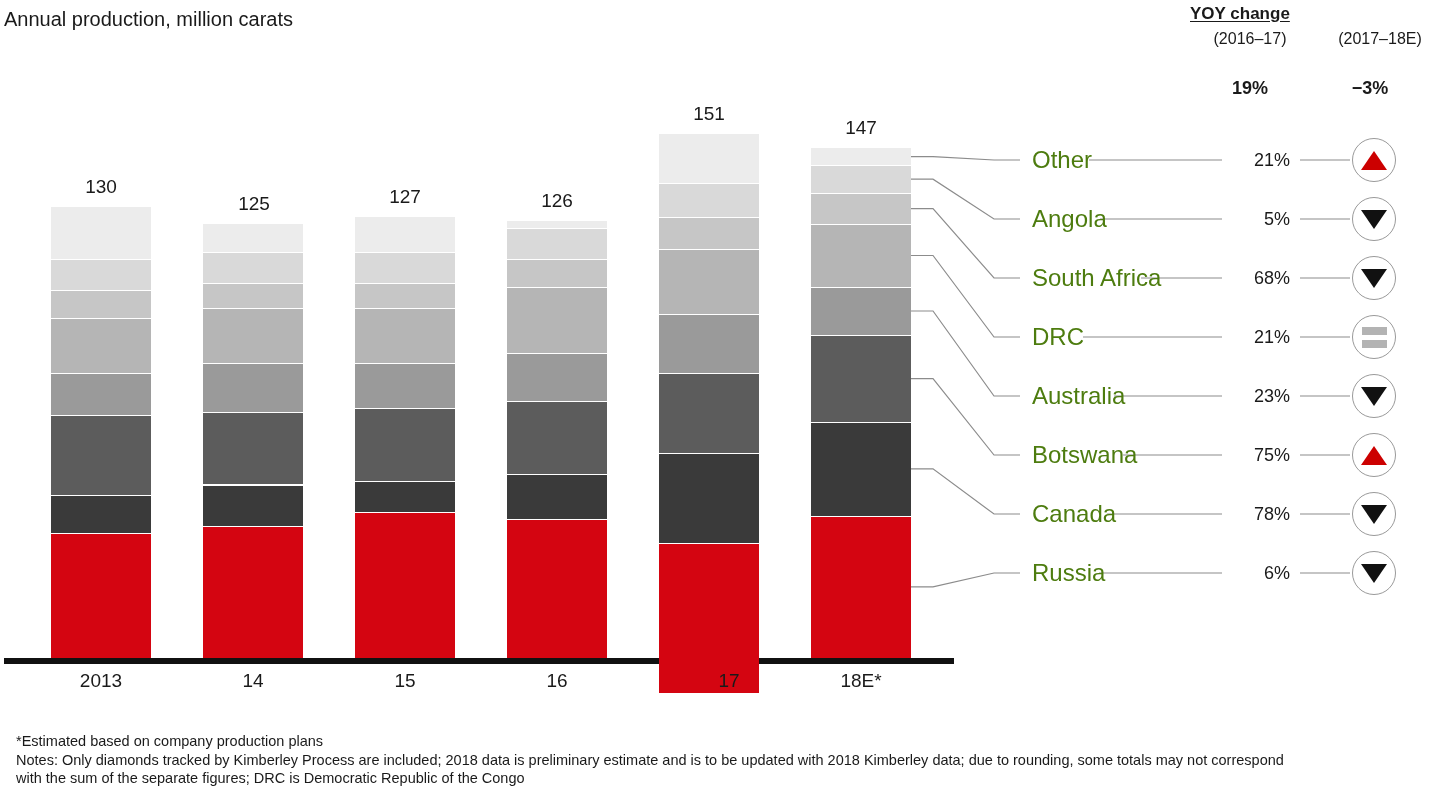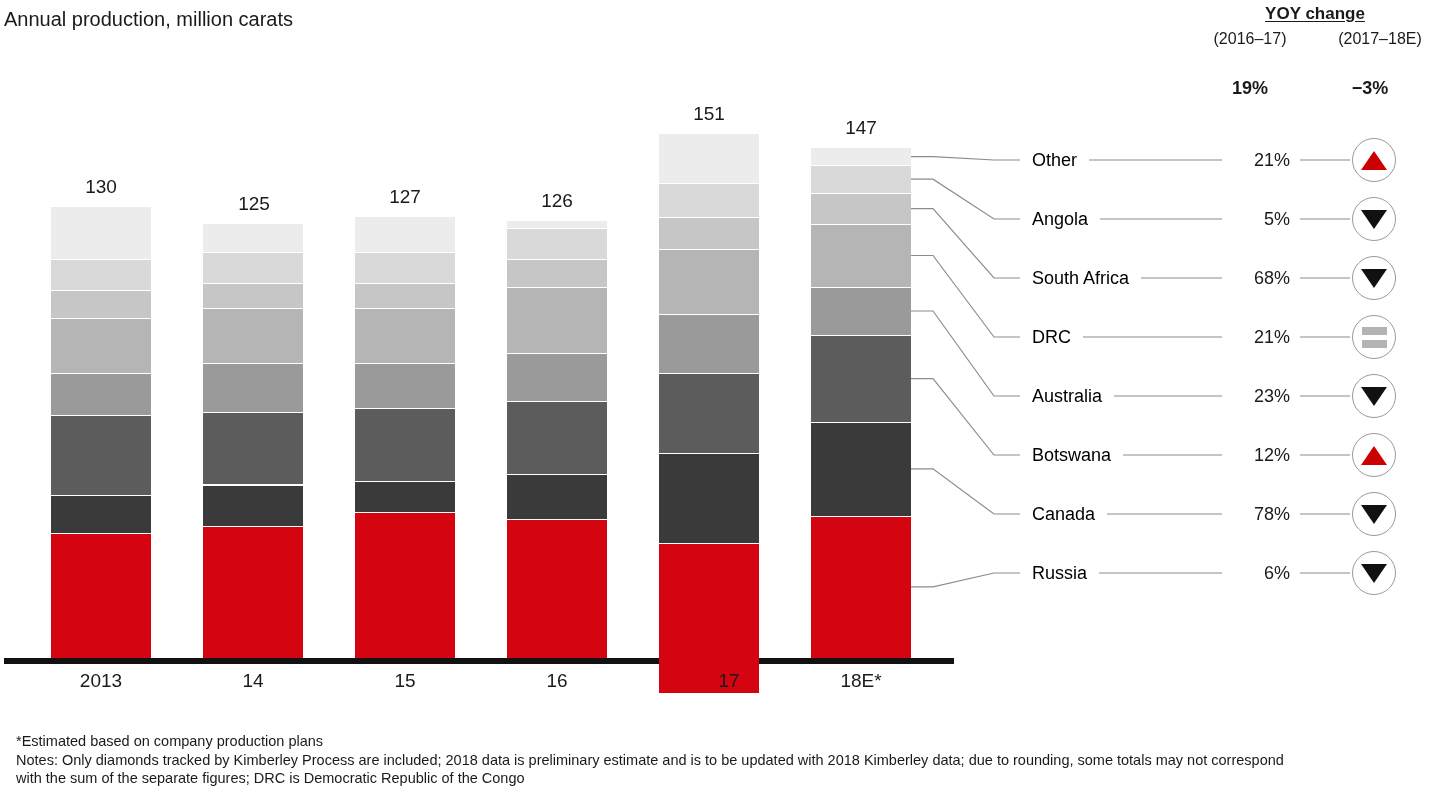--- a/index.html
+++ b/index.html
@@ -12,21 +12,21 @@
     position:relative;
   }
   #root{position:absolute;left:0;top:0;width:1440px;height:810px;}
 
   
   .chart-title{
     position:absolute;left:4px;top:6px;
     font-size:20px;line-height:26px;color:#1a1a1a;white-space:nowrap;
   }
   .yoy-head{
-    position:absolute;left:1190px;top:4px;width:250px;text-align:center;
+    position:absolute;left:1190px;top:4px;width:250px;text-align:left;
   }
   .yoy-head .ttl{
     font-size:17px;font-weight:bold;text-decoration:underline;
     text-underline-offset:2px;display:inline-block;
   }
   .yoy-subrow{
     position:absolute;left:1190px;top:30px;width:250px;
     display:flex;justify-content:space-between;font-size:16px;
   }
   .yoy-sub{width:120px;text-align:center;white-space:nowrap;}
@@ -50,21 +50,21 @@
     position:absolute;left:4px;top:658px;width:950px;height:6px;background:#111111;
   }
   .x-label{
     position:absolute;top:670px;text-align:center;font-size:19px;color:#1a1a1a;
     white-space:nowrap;
   }
 
   
   #legend{position:absolute;left:0;top:0;width:1440px;height:700px;}
   .leg-name{
-    position:absolute;font-size:18px;color:#000000;white-space:nowrap;
+    position:absolute;font-size:24px;color:#4d7c0f;white-space:nowrap;
     transform:translateY(-50%);
   }
   .leg-pct{
     position:absolute;font-size:18px;color:#1a1a1a;white-space:nowrap;
     text-align:right;transform:translateY(-50%);
   }
   .leg-icon{
     position:absolute;width:42px;height:42px;border-radius:50%;
     border:1.4px solid #9a9a9a;background:#ffffff;
     transform:translateY(-50%);
@@ -230,21 +230,21 @@
           <span></span>
           <span></span>
         </div>
       </div>
       <div class="leg-name" style="left: 1032px; top: 396px;">Australia</div>
       <div class="leg-pct" style="left: 1170px; width: 120px; top: 396px;">23%</div>
       <div class="leg-icon" style="left: 1352px; top: 396px;">
         <div class="tri-down"></div>
       </div>
       <div class="leg-name" style="left: 1032px; top: 455px;">Botswana</div>
-      <div class="leg-pct" style="left: 1170px; width: 120px; top: 455px;">12%</div>
+      <div class="leg-pct" style="left: 1170px; width: 120px; top: 455px;">75%</div>
       <div class="leg-icon" style="left: 1352px; top: 455px;">
         <div class="tri-up"></div>
       </div>
       <div class="leg-name" style="left: 1032px; top: 514px;">Canada</div>
       <div class="leg-pct" style="left: 1170px; width: 120px; top: 514px;">78%</div>
       <div class="leg-icon" style="left: 1352px; top: 514px;">
         <div class="tri-down"></div>
       </div>
       <div class="leg-name" style="left: 1032px; top: 573px;">Russia</div>
       <div class="leg-pct" style="left: 1170px; width: 120px; top: 573px;">6%</div>

